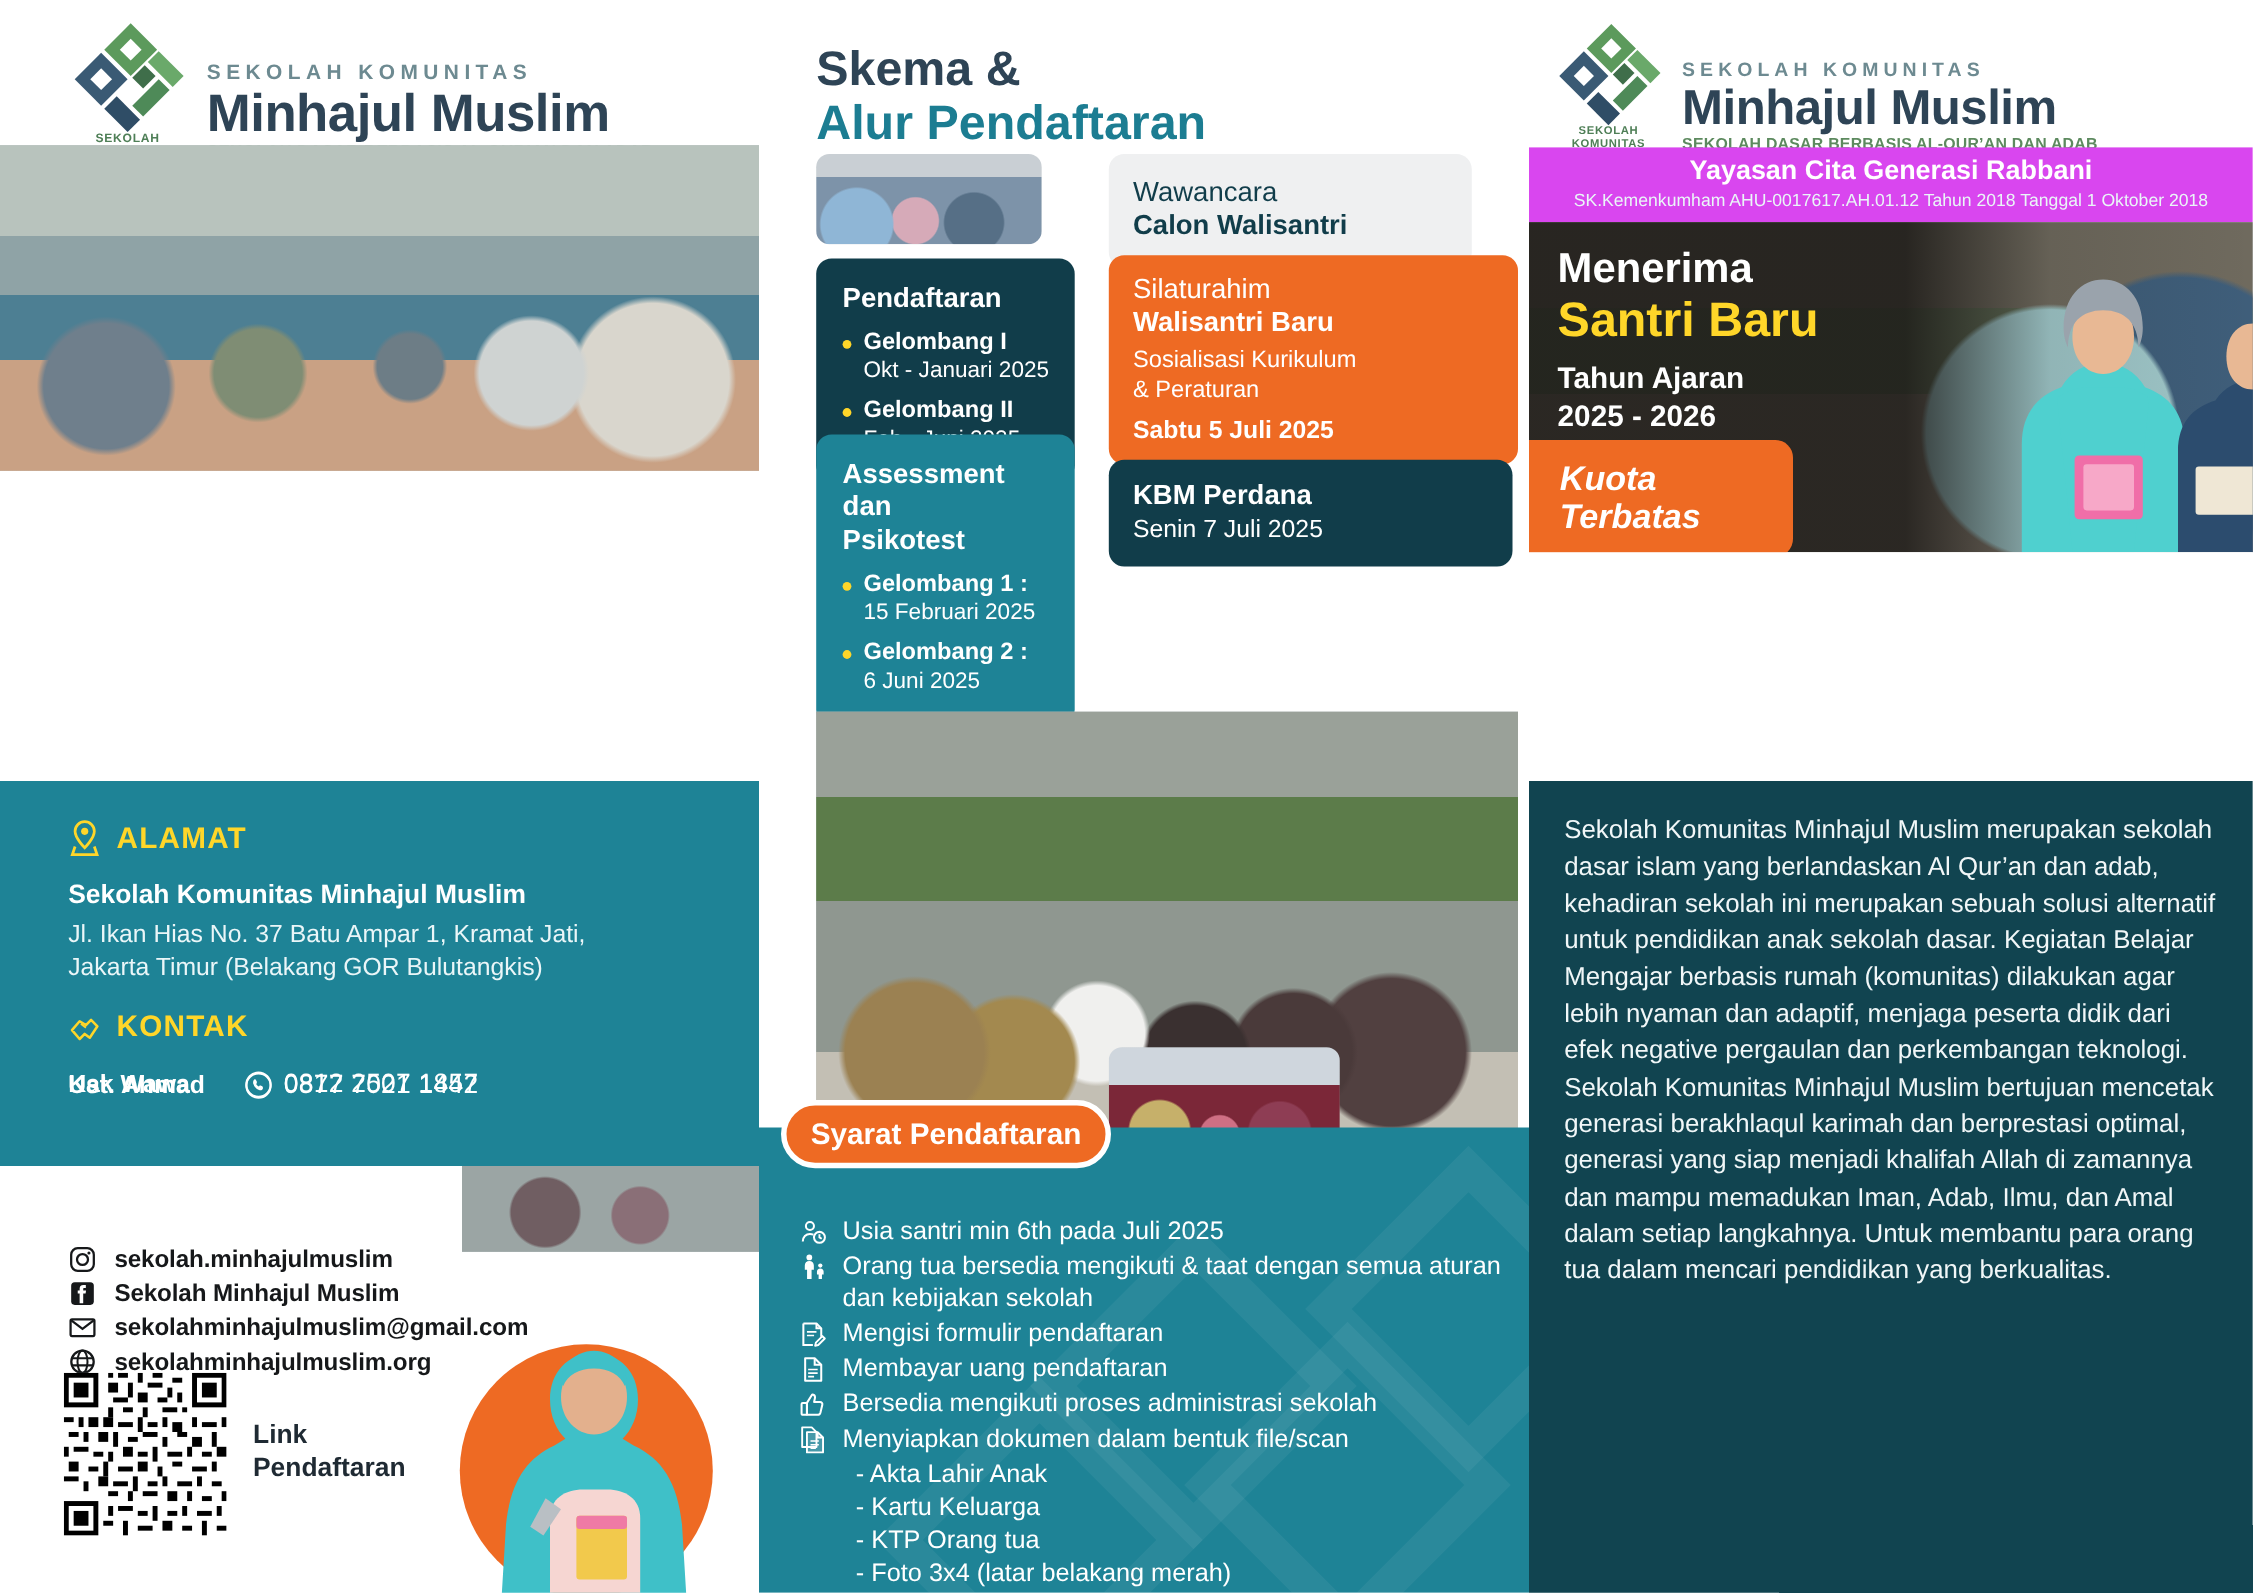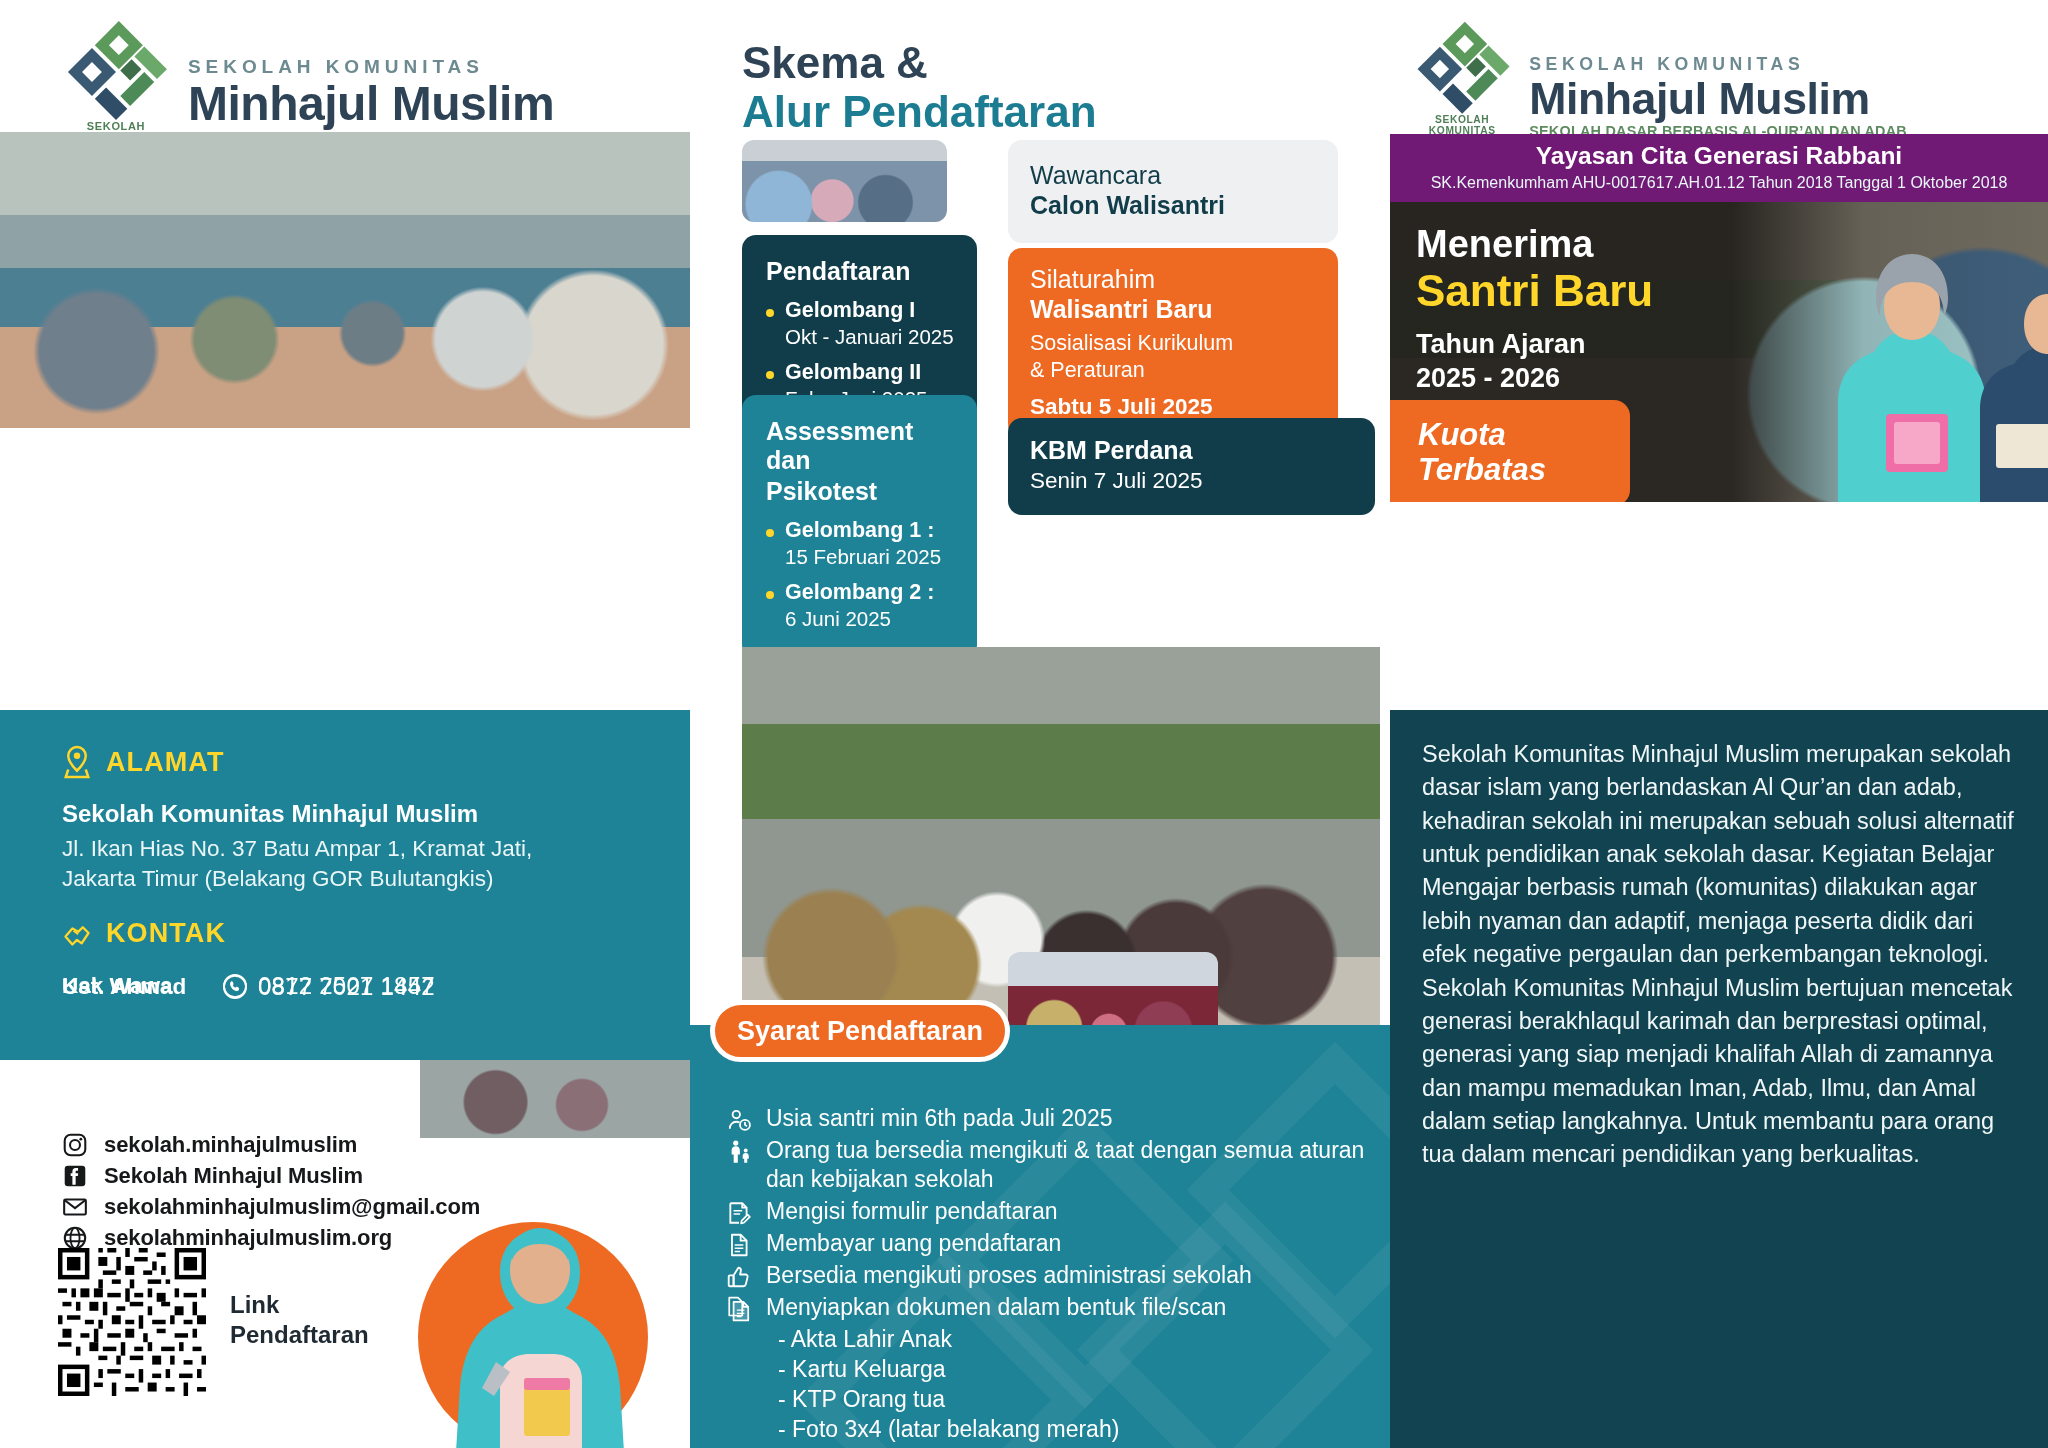--- a/index.html
+++ b/index.html
@@ -121,21 +121,21 @@
   .card { border-radius:14px; }
   .card-dark { background:#113d4a; color:#fff; }
   .card-mid  { background:#1e8396; color:#fff; }
   .card-org  { background:#ee6a23; color:#fff; }
   .card-grey { background:#eff0f1; color:#113d4a; }
 
   #card-wawancara { left:318px; top:140px; width:330px; padding:20px 22px 22px 22px; }
   .cw1 { font-size:25px; font-weight:400; color:#113d4a; line-height:1.2; }
   .cw2 { font-size:25px; font-weight:700; color:#113d4a; line-height:1.25; }
 
-  #card-silaturahim { left:318px; top:248px; width:330px; padding:17px 22px 18px 22px; }
+  #card-silaturahim { left:318px; top:232px; width:372px; padding:17px 22px 18px 22px; }
   .cs1 { font-size:25px; font-weight:400; line-height:1.16; }
   .cs2 { font-size:25px; font-weight:700; line-height:1.2; }
   .cs3 { font-size:21.5px; font-weight:400; line-height:1.26; margin-top:6px; }
   .cs4 { font-size:22.5px; font-weight:700; margin-top:10px; }
 
   #card-kbm { left:318px; top:418px; width:367px; padding:17px 22px 19px 22px; }
   .ck1 { font-size:25px; font-weight:700; line-height:1.25; }
   .ck2 { font-size:22.5px; font-weight:400; line-height:1.3; }
 
   #card-pendaftaran { left:52px; top:235px; width:235px; padding:22px 20px 24px 24px; }
@@ -168,21 +168,21 @@
   #syarat-list { left:36px; top:1104px; width:640px; }
   .sy { display:flex; gap:14px; align-items:flex-start; margin-bottom:3px; }
   .sy .ic { width:26px; height:26px; flex:0 0 auto; margin-top:3px; }
   .sy .tx { font-size:23px; color:#fff; line-height:1.26; }
   .sub { font-size:23px; color:#fff; line-height:1.3; margin-left:52px; }
 
   
   #panel-right { position:absolute; left:1390px; top:0; width:658px; height:1448px; background:#fff; }
   #brand-right { position:absolute; left:22px; top:30px; transform:scale(.93); transform-origin:left top; }
 
-  #yayasan-bar { left:0; top:134px; width:658px; height:68px; background:#701a75; text-align:center; padding-top:8px; }
+  #yayasan-bar { left:0; top:134px; width:658px; height:68px; background:#d946ef; text-align:center; padding-top:8px; }
   #yay-1 { font-size:24.5px; font-weight:700; color:#fff; }
   #yay-2 { font-size:16px; font-weight:400; color:#eaf6f8; margin-top:4px; }
 
   #hero { left:0; top:202px; width:658px; height:300px; overflow:hidden;
     background-image:
       linear-gradient(90deg, rgba(20,18,16,.78) 0 52%, rgba(20,18,16,.1) 72%, rgba(20,18,16,0) 100%),
       radial-gradient(circle at 72% 64%, #9fc7c9 0 22%, transparent 23%),
       radial-gradient(circle at 90% 58%, #3f5e7a 0 20%, transparent 21%),
       linear-gradient(180deg,#6f6a5e 0 26%, #5f6b55 26% 52%, #7c7468 52% 100%);
   }

